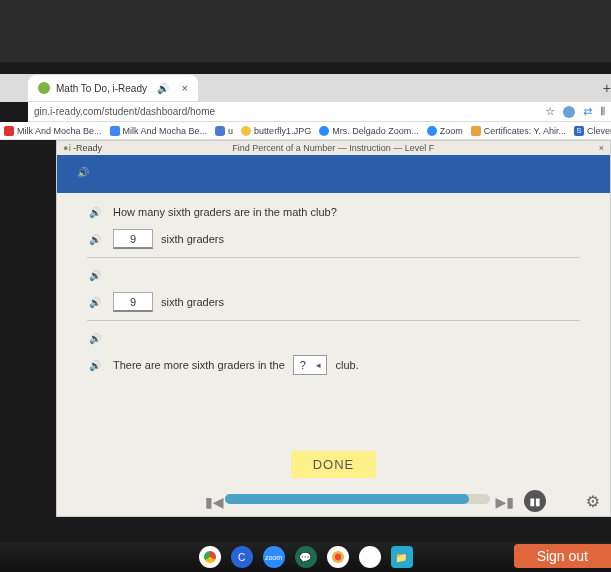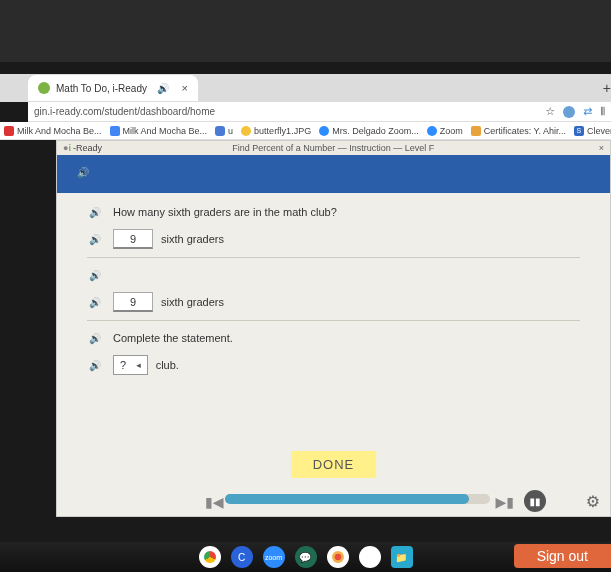--- a/index.html
+++ b/index.html
@@ -141,24 +141,24 @@
       </div>
       <div class="ansrow">
         <span class="aud dark">🔊</span>
         <div class="numbox">9</div>
         <span>sixth graders</span>
       </div>
       <hr class="hr">
 
       <div class="qrow">
         <span class="aud dark">🔊</span>
-        <span>Complete the statement.</span>
       </div>
       <div class="ansrow">
         <span class="aud dark">🔊</span>
+        <span>There are more sixth graders in the</span>
         <div class="sel">
           <span>?</span>
           <span class="arr">◂</span>
         </div>
         <span>club.</span>
       </div>
     </div>
 
     <div class="done">DONE</div>
     <span class="pbtn pprev">▮◀</span>

